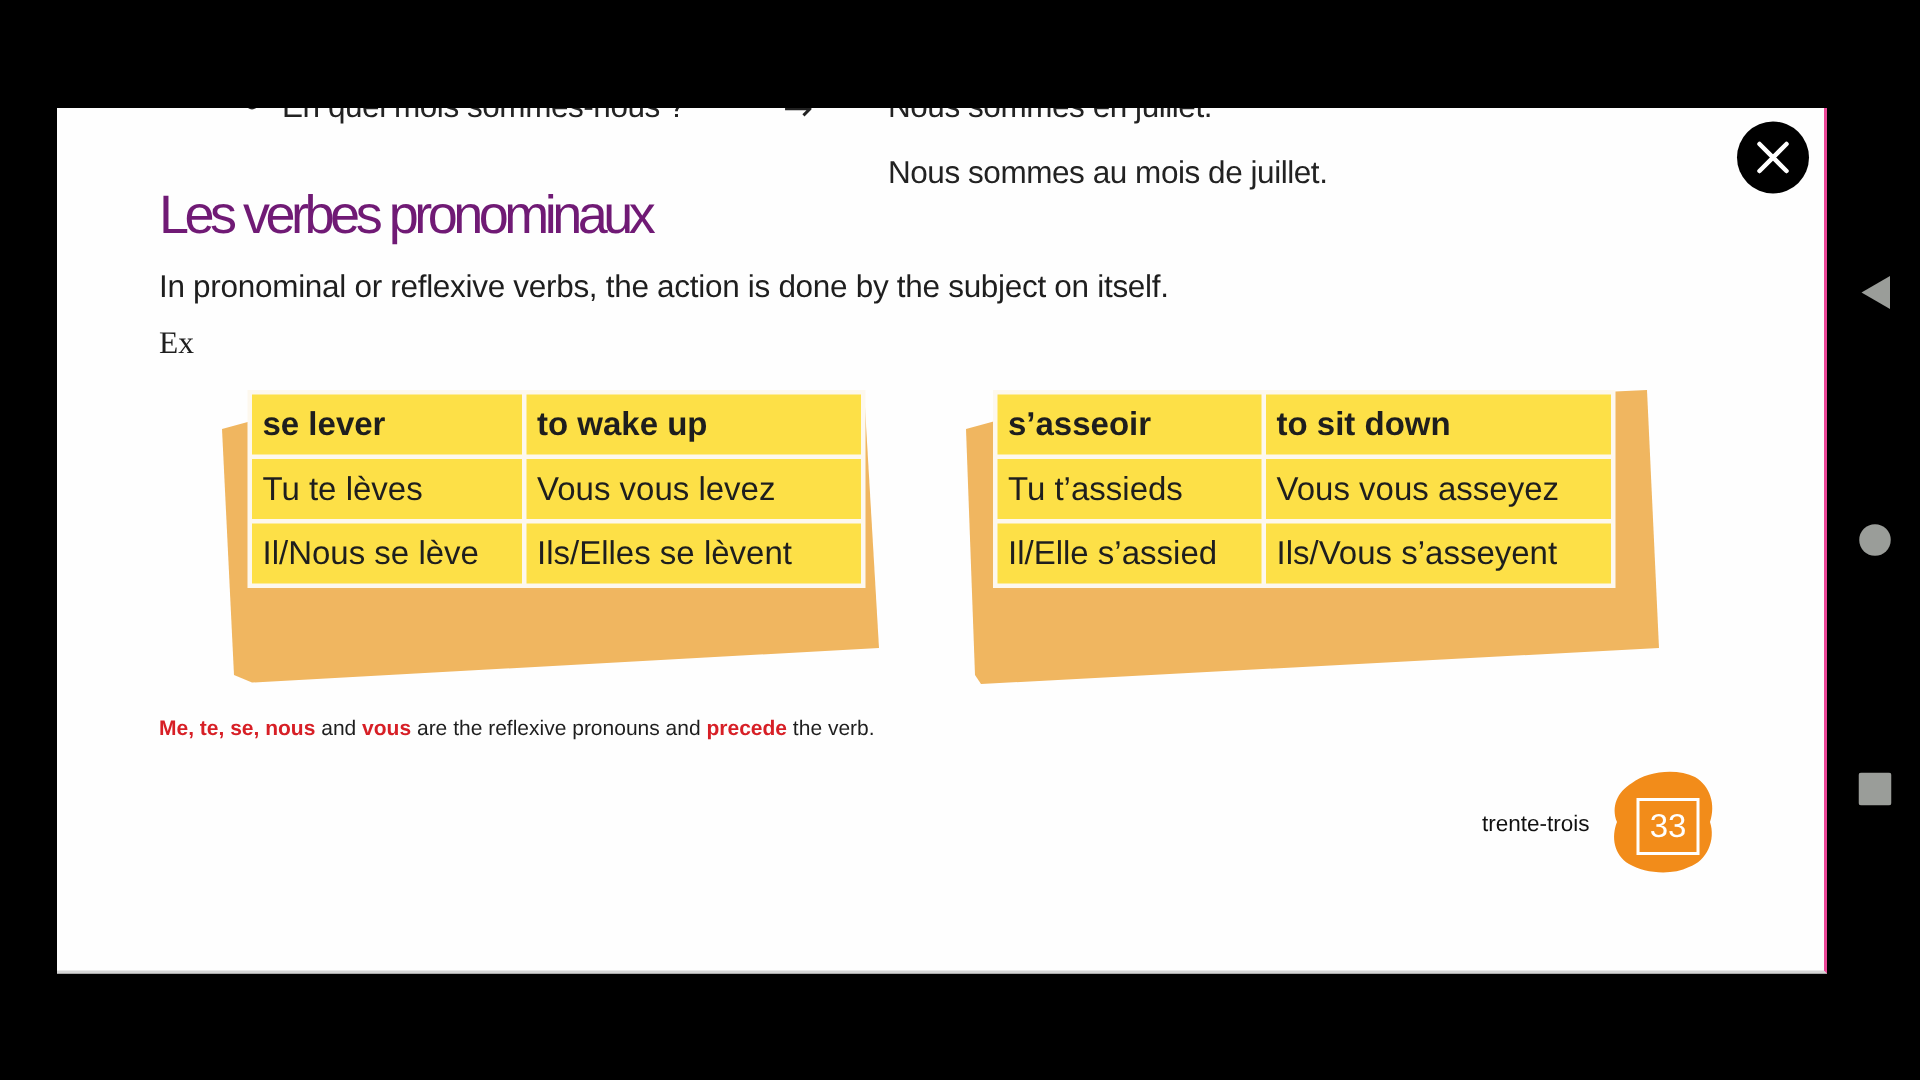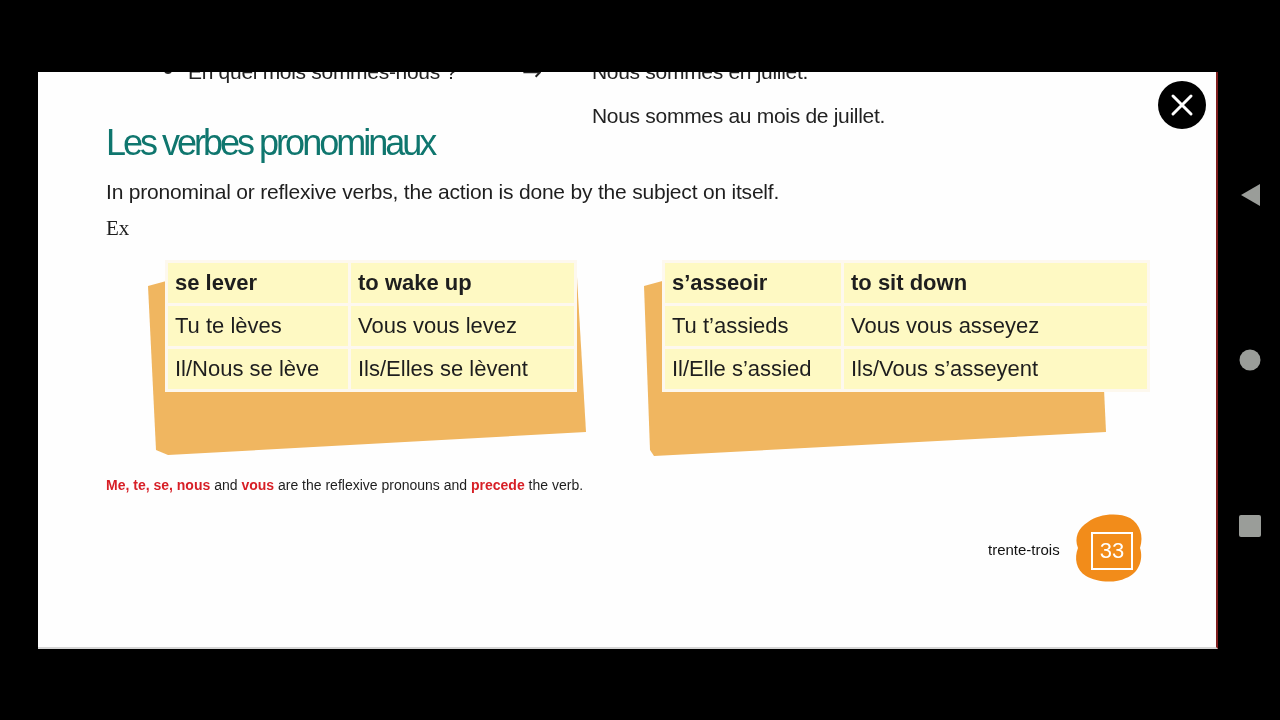--- a/index.html
+++ b/index.html
@@ -2,47 +2,47 @@
 <html><head>
 <meta charset="utf-8">
 <style>
   html, body { margin: 0; padding: 0; }
   body {
     width: 1280px; height: 720px; background: #000; position: relative; overflow: hidden;
     font-family: "DejaVu Sans", "Liberation Sans", sans-serif;
   }
   .page {
     position: absolute; left: 38px; top: 72px; width: 1178px; height: 575px;
-    background: #fefefe; border-right: 2px solid #7f1d1d; border-bottom: 2px solid #d6d6d6;
+    background: #fefefe; border-right: 2px solid #ec4899; border-bottom: 2px solid #d6d6d6;
     overflow: hidden;
   }
   .prev-line {
     position: absolute; top: -12px; left: 126px; font-size: 21px; color: #222;
     font-family: "Liberation Sans", sans-serif; letter-spacing: -0.3px;
   }
   .prev-line .bullet { display: inline-block; width: 8px; height: 8px; border-radius: 50%; background: #222; margin-right: 16px; vertical-align: middle; position: relative; top: -3px; }
   .prev-arrow { position: absolute; top: -14px; left: 484px; font-size: 24px; color: #222; }
   .prev-ans1 { position: absolute; top: -12px; left: 554px; font-size: 21px; color: #222; font-family: "Liberation Sans", sans-serif; letter-spacing: -0.3px;}
   .prev-ans2 { position: absolute; top: 32px; left: 554px; font-size: 21px; color: #222; font-family: Liberation Sans, sans-serif; letter-spacing: -0.3px;}
   .close-btn {
     position: absolute; left: 1120px; top: 9px; width: 48px; height: 48px; border-radius: 50%;
     background: #000; display: flex; align-items: center; justify-content: center; cursor: pointer;
   }
   .title {
-    position: absolute; left: 68px; top: 50px; font-size: 36px; color: #0f766e;
+    position: absolute; left: 68px; top: 50px; font-size: 36px; color: #701a75;
     font-family: "Liberation Sans", sans-serif; letter-spacing: -3px; font-weight: normal;
   }
   .intro { position: absolute; left: 68px; top: 108px; font-size: 21px; color: #1e1e1e; font-family: "Liberation Sans", sans-serif; letter-spacing: -0.2px;}
   .ex { position: absolute; left: 68px; top: 144px; font-size: 21px; color: #1e1e1e; font-family: Liberation Serif, serif;}
   .table-wrap { position: absolute; }
   .conj-table {
     position: absolute; border-collapse: separate; border-spacing: 3px; background: #fdf8ee;
   }
   .conj-table td {
-    background: #fef9c3; height: 40px; padding: 0 7px; font-size: 22px; color: #1e1e1e;
+    background: #fde047; height: 40px; padding: 0 7px; font-size: 22px; color: #1e1e1e;
     font-family: "Liberation Sans", sans-serif; white-space: nowrap;
   }
   .conj-table tr.head td { font-weight: bold; }
   .rule { position: absolute; left: 68px; top: 405px; font-size: 14px; color: #1e1e1e; font-family: "Liberation Sans", sans-serif;}
   .rule .red { color: #d71f26; font-weight: bold; }
   .page-label { position: absolute; left: 950px; top: 469px; font-size: 15px; color: #111; font-family: "Liberation Sans", sans-serif; }
   .page-badge { position: absolute; left: 1036px; top: 440px; width: 70px; height: 72px; }
   .page-num {
     position: absolute; left: 1053px; top: 460px; width: 38px; height: 34px; border: 2px solid #fff;
     color: #fff; font-size: 22px; display: flex; align-items: center; justify-content: center;
@@ -92,21 +92,21 @@
         <td>Ils/Elles se lèvent</td>
       </tr>
     </tbody>
       </table>
   </div>
 
   <div class="table-wrap" style="left:606px;top:188px;">
     <svg style="position:absolute;left:0;top:0;" width="470" height="200">
       <polygon points="0,26 22,20 454,0 462,172 10,196 6,190" fill="#f0b660"></polygon>
     </svg>
-    <table class="conj-table" style="left:18px;top:0px;width:488px;">
+    <table class="conj-table" style="left:18px;top:0px;width:415px;">
       <tbody>
           <tr class="head">
         <td style="width:162px">s’asseoir</td>
         <td>to sit down</td>
       </tr>
       <tr>
         <td>Tu t’assieds</td>
         <td>Vous vous asseyez</td>
       </tr>
       <tr>

